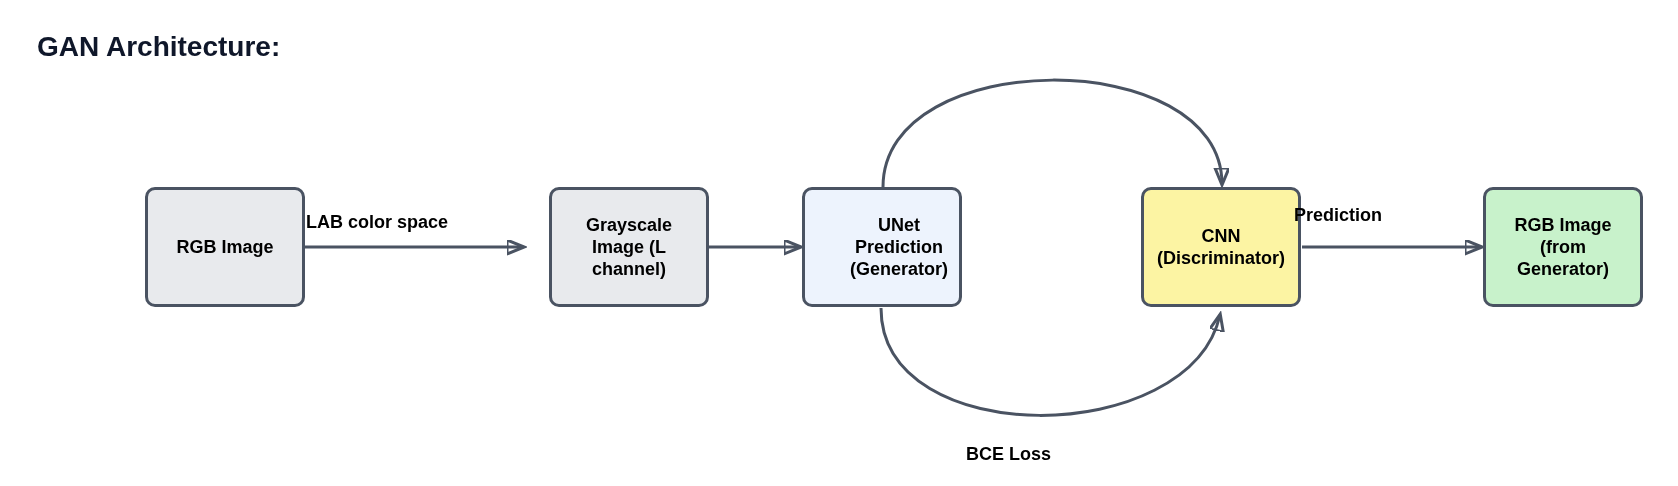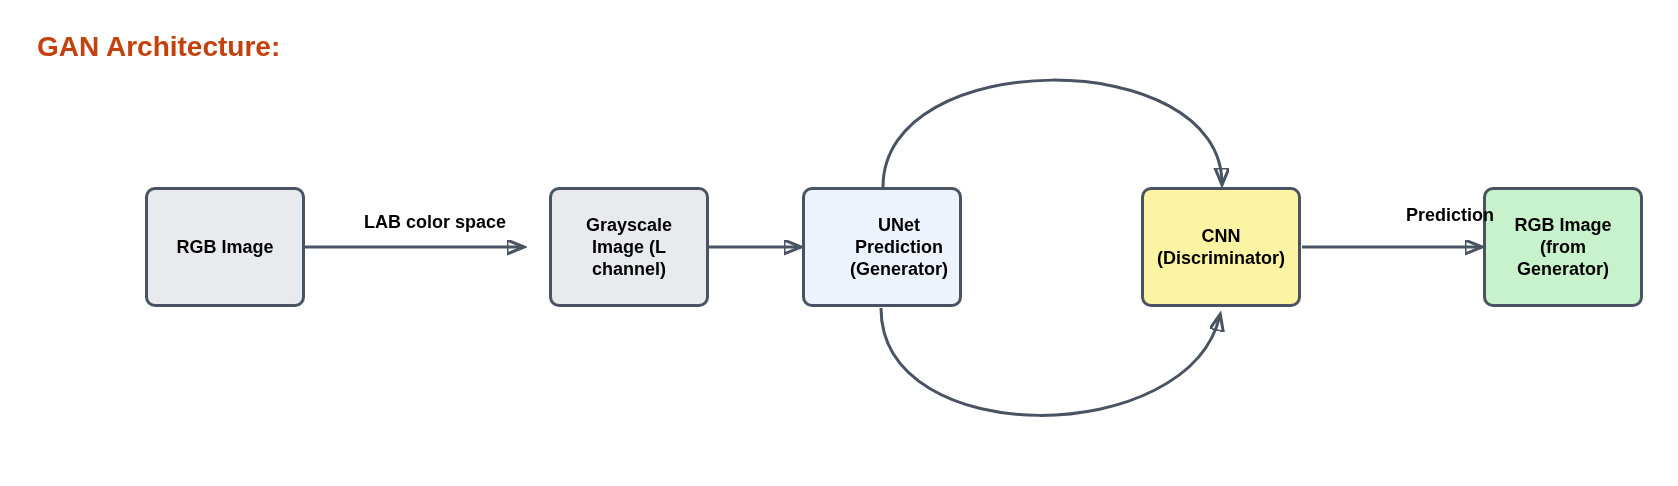--- a/index.html
+++ b/index.html
@@ -15,21 +15,21 @@
     overflow: hidden;
     font-family: "Liberation Sans", sans-serif;
   }
   .title {
     position: absolute;
     left: 37px;
     top: 31px;
     margin: 0;
     font-size: 28px;
     font-weight: 700;
-    color: #c2410c;
+    color: #0f172a;
     white-space: nowrap;
   }
   .edges {
     position: absolute;
     left: 0;
     top: 0;
     pointer-events: none;
   }
   .edges path {
     fill: none;
@@ -56,21 +56,21 @@
     padding: 2px;
   }
   .node-rgb-input  { left: 145px;  background: #e8eaed; }
   .node-grayscale  { left: 525px;  background: #e8eaed; margin-left: 24px; }
   .node-unet       { left: 802px;  background: #edf3fd; }
   .node-cnn        { left: 1141px; background: #fcf4a3; text-align: center; }
   .node-rgb-output { left: 1483px; background: #c8f2cb; }
   .edge-label {
     position: absolute;
     width: 200px;
-    text-align: right;
+    text-align: left;
     font-size: 18px;
     font-weight: 700;
     line-height: 22px;
     color: #000000;
     white-space: nowrap;
   }
   .label-lab         { left: 306px;  top: 211px; }
   .label-convergence { left: 1294px; top: 204px; }
   .label-bce         { left: 966px;  top: 443px; }
 </style>
@@ -117,14 +117,15 @@
   <div class="node node-rgb-output" style="background-color: rgb(200, 242, 203);">
     <span>RGB Image
 (from
 Generator)</span>
   </div>
 
   <div class="edge-label label-lab">LAB color space</div>
 
   <div class="edge-label label-convergence">Prediction</div>
 
+  <div class="edge-label label-bce">BCE Loss</div>
 
 </div>
 
 </body></html>

